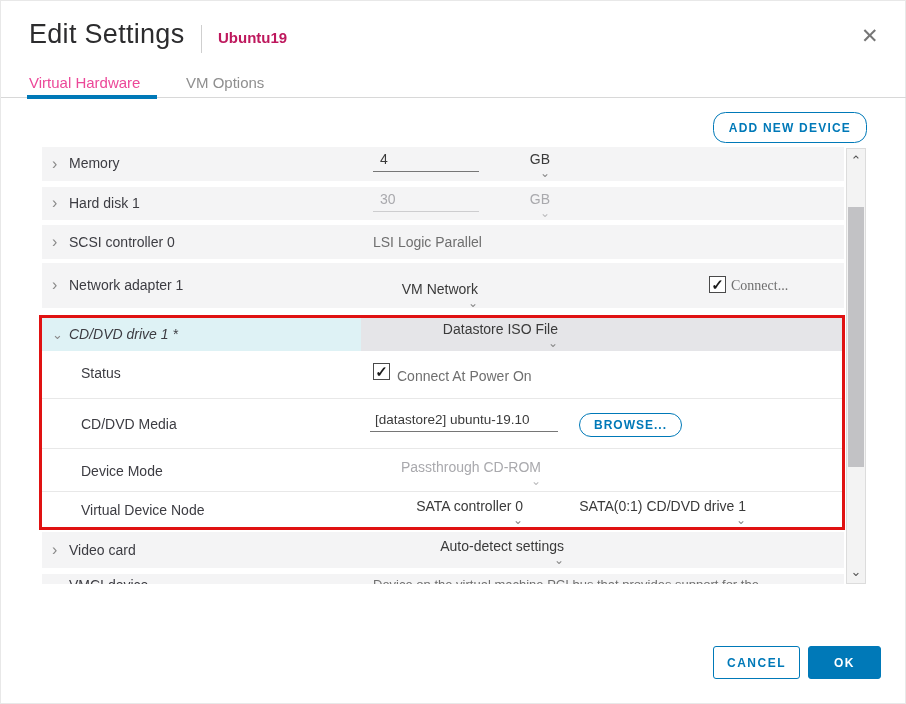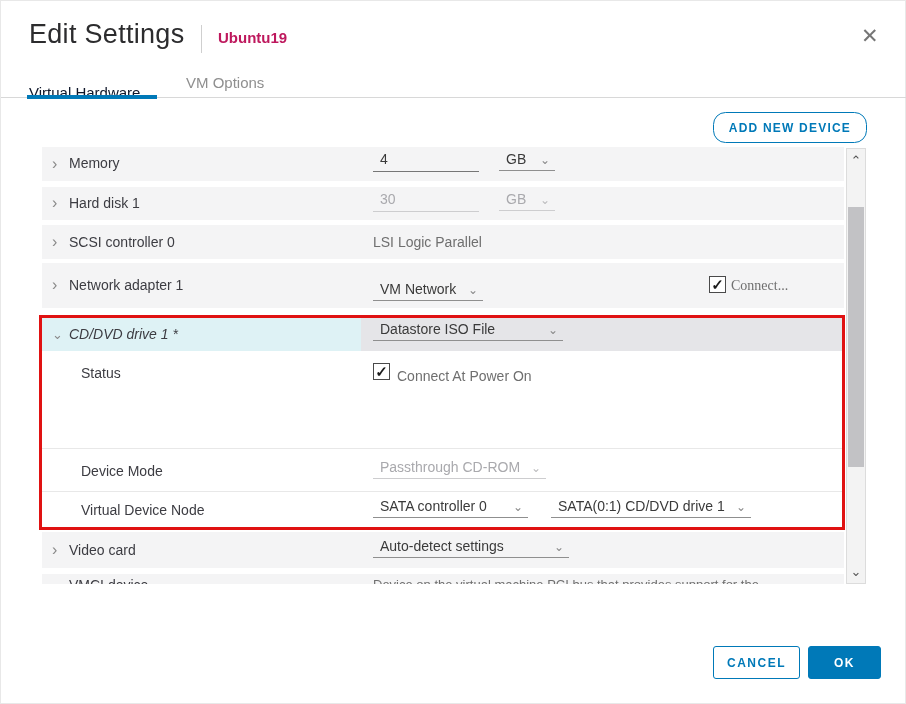--- a/index.html
+++ b/index.html
@@ -9,40 +9,40 @@
 
   
   .title { position:absolute; left:28px; top:18px; font-size:27px; font-weight:300; color:#2c2c2e; letter-spacing:.3px; }
   .title-divider { position:absolute; left:200px; top:24px; width:1px; height:28px; background:#cfcfcf; }
   .vm-name { position:absolute; left:217px; top:28px; font-size:15px; font-weight:700; color:#be185d; }
   .close { position:absolute; left:860px; top:24px; font-size:21px; color:#767676; cursor:pointer; line-height:1; }
 
   
   .tabline { position:absolute; left:0; top:96px; width:906px; height:1px; background:#d8d8d8; }
   .tab { position:absolute; top:73px; font-size:15px; cursor:pointer; }
-  .tab.active { left:28px; color:#0f172a;margin-top:10px; }
+  .tab.active { left:28px; color:#ec4899; }
   .tab.inactive { left:185px; color:#8f8f8f; }
   .tab-underline { position:absolute; left:26px; top:94px; width:130px; height:4px; background:#0079b8; }
 
   .add-device { position:absolute; top:111px; right:38px; height:31px; padding:0 15px; background:#fff;
     border:1px solid #0079b8; border-radius:12.5px; color:#0079b8; font-size:12px; font-weight:600;
     letter-spacing:1.2px; font-family:"Liberation Sans",sans-serif; cursor:pointer; }
 
   
   .row { position:absolute; left:41px; width:802px; background:#f4f4f5; }
   .row.white { background:#fff; }
   .sep { border-top:1px solid #e8e8e8; }
   .chev { position:absolute; left:10px; color:#8a8a8a; font-size:16px; line-height:1; }
   .rlabel { position:absolute; left:27px; font-size:14px; color:#3c3c42; }
   .sublabel { left:39px; }
   .graytext { color:#6f6f6f; }
 
   .uinput { position:absolute; font-size:14px; color:#3a3a3a; padding:0 0 4px 7px; border-bottom:1px solid #767676; }
   .dropdown { position:absolute; display:flex; justify-content:space-between; align-items:flex-end;
-    font-size:14px; color:#3a3a3a; padding:0 5px 3px 7px; border-bottom:1px solid #8f8f8f; cursor:pointer; }
+    font-size:14px; color:#3a3a3a; padding:0 5px 13px 7px; border-bottom:1px solid #8f8f8f; cursor:pointer;flex-direction:column; }
   .dd-chev { font-size:12px; color:#8a8a8a; line-height:1.1; margin-left:6px; }
   .disabled { color:#a9a9ad; border-bottom-color:#cdcdcf; }
   .disabled .dd-chev { color:#bcbcbe; }
 
   .checkbox { position:absolute; width:17px; height:17px; background:#fff; border:1px solid #4a4a4a;
     font-size:15px; font-weight:700; color:#1a1a1a; line-height:15px; text-align:center; cursor:pointer; }
   .cblabel { position:absolute; font-size:14px; color:#6f6f6f; }
 
   .cyan-seg { position:absolute; left:0; top:0; width:319px; height:100%; background:#def2f5; }
   .gray-seg { position:absolute; left:319px; top:0; width:483px; height:100%; background:#e5e5e8; }
@@ -133,20 +133,25 @@
       <span class="dd-chev">⌄</span>
     </span>
   </div>
 
   <div class="row white" style="top:350px;height:47px;">
     <span class="rlabel sublabel" style="top:14px;">Status</span>
     <span class="checkbox" style="left:331px;top:12px;">✓</span>
     <span class="cblabel" style="left:355px;top:17px;">Connect At Power On</span>
   </div>
 
+  <div class="row white sep" style="top:397px;height:50px;">
+    <span class="rlabel sublabel" style="top:17px;">CD/DVD Media</span>
+    <span class="uinput" style="left:328px;top:13px;width:188px;font-size:13.5px;padding-left:5px;">[datastore2] ubuntu-19.10</span>
+    <button class="browse" style="left:537px;top:14px;">BROWSE...</button>
+  </div>
 
   <div class="row white sep" style="top:447px;height:43px;">
     <span class="rlabel sublabel" style="top:14px;">Device Mode</span>
     <span class="dropdown disabled" style="left:331px;top:10px;width:173px;">
       <span>Passthrough CD-ROM</span>
       <span class="dd-chev">⌄</span>
     </span>
   </div>
 
   <div class="row white sep" style="top:490px;height:37px;">

